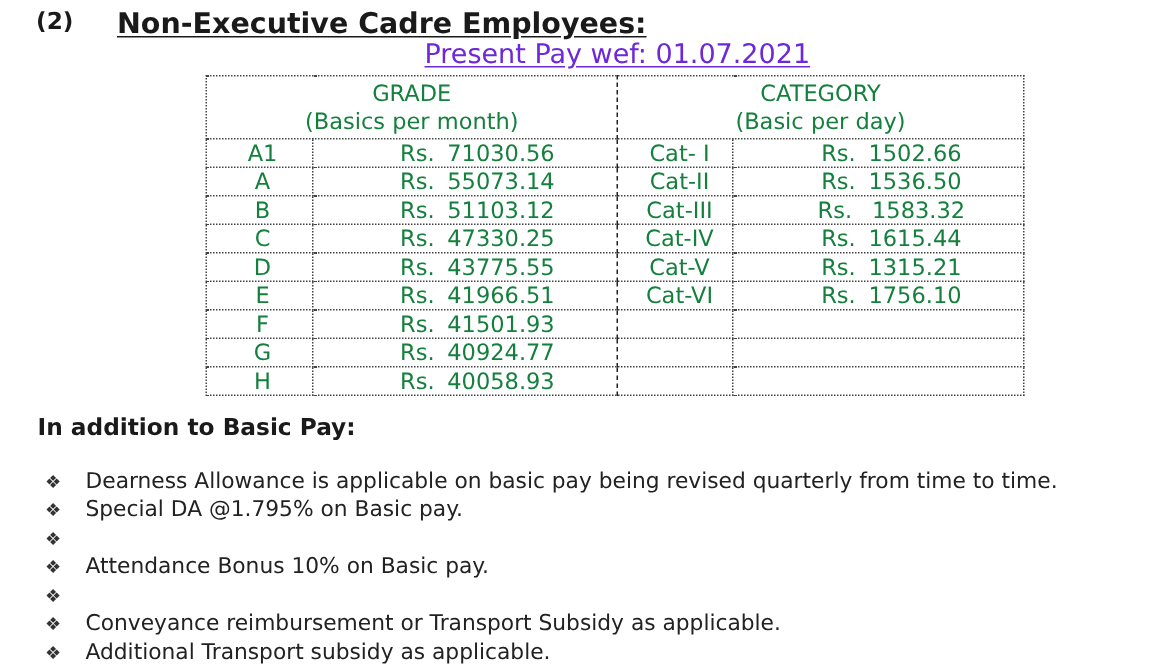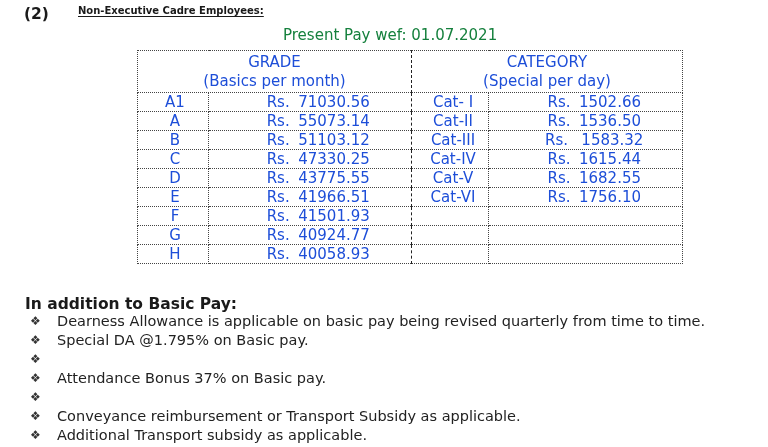--- a/index.html
+++ b/index.html
@@ -20,39 +20,40 @@
       left: 24px;
       top: 5px;
       font-weight: bold;
       font-size: 15.5px;
     }
     .section-title {
       position: absolute;
       left: 78px;
       top: 5px;
       font-weight: bold;
-      font-size: 10px;
+      font-size: 19px;
       text-decoration: underline;
       text-underline-offset: 2px;
     }
     .present-pay {
       position: absolute;
       left: 283px;
       top: 26px;
-      font-size: 15px;
+      font-size: 18px;
+      text-decoration: underline;
       text-underline-offset: 2px;
-      color: #15803d;
+      color: #6d28d9;
     }
     table.pay-table {
       position: absolute;
       left: 137px;
       top: 50px;
       border-collapse: collapse;
       font-size: 15px;
-      color: #1d4ed8;
+      color: #15803d;
     }
     table.pay-table td, table.pay-table th {
       border: 1px dotted #444;
       padding: 0;
       height: 18px;
       line-height: 18px;
       font-weight: normal;
       white-space: nowrap;
       text-align: center;
     }
@@ -65,21 +66,21 @@
     }
     .col-grade { width: 66px; padding-left: 4px !important; }
     .col-gamt { width: 194px; padding-left: 8px !important; margin-top: 35px; }
     .col-cat { width: 70px; padding-left: 6px !important; }
     .col-camt { width: 184px; padding-left: 9px !important; }
     .thick-right { border-right: 1.5px dashed #222 !important; }
     .rs { display: inline-block; width: 40px; }
     .additional-heading {
       position: absolute;
       left: 25px;
-      top: 295px;
+      top: 276px;
       font-weight: bold;
       font-size: 15.5px;
     }
     ul.benefits {
       position: absolute;
       left: 0;
       top: 312px;
       margin: 0;
       padding: 0;
       list-style: none;
@@ -110,21 +111,21 @@
 
 <table class="pay-table">
   <thead>
     <tr>
       <th colspan="2" class="thick-right">
         <div>GRADE</div>
         <div>(Basics per month)</div>
       </th>
       <th colspan="2">
         <div>CATEGORY</div>
-        <div>(Special per day)</div>
+        <div>(Basic per day)</div>
       </th>
     </tr>
   </thead>
   <tbody id="pay-rows">
       <tr>
         <td class="col-grade">A1</td>
         <td class="col-gamt thick-right"><span class="rs">Rs.</span><span>71030.56</span></td>
         <td class="col-cat">Cat- I</td>
         <td class="col-camt"><span class="rs">Rs.</span><span style="white-space: pre;">1502.66</span></td>
       </tr>
@@ -143,21 +144,21 @@
       <tr>
         <td class="col-grade">C</td>
         <td class="col-gamt thick-right"><span class="rs">Rs.</span><span>47330.25</span></td>
         <td class="col-cat">Cat-IV</td>
         <td class="col-camt"><span class="rs">Rs.</span><span style="white-space: pre;">1615.44</span></td>
       </tr>
       <tr>
         <td class="col-grade">D</td>
         <td class="col-gamt thick-right"><span class="rs">Rs.</span><span>43775.55</span></td>
         <td class="col-cat">Cat-V</td>
-        <td class="col-camt"><span class="rs">Rs.</span><span style="white-space: pre;">1682.55</span></td>
+        <td class="col-camt"><span class="rs">Rs.</span><span style="white-space: pre;">1315.21</span></td>
       </tr>
       <tr>
         <td class="col-grade">E</td>
         <td class="col-gamt thick-right"><span class="rs">Rs.</span><span>41966.51</span></td>
         <td class="col-cat">Cat-VI</td>
         <td class="col-camt"><span class="rs">Rs.</span><span style="white-space: pre;">1756.10</span></td>
       </tr>
       <tr>
         <td class="col-grade">F</td>
         <td class="col-gamt thick-right"><span class="rs">Rs.</span><span>41501.93</span></td>
@@ -177,17 +178,17 @@
         <td class="col-camt"></td>
       </tr>
     </tbody>
 </table>
 
 <div class="additional-heading">In addition to Basic Pay:</div>
 <ul class="benefits" id="benefits-list">
     <li><span class="bullet">❖</span><span>Dearness Allowance is applicable on basic pay being revised quarterly from time to time.</span></li>
     <li><span class="bullet">❖</span><span>Special DA @1.795% on Basic pay.</span></li>
     <li><span class="bullet">❖</span></li>
-    <li><span class="bullet">❖</span><span>Attendance Bonus 37% on Basic pay.</span></li>
+    <li><span class="bullet">❖</span><span>Attendance Bonus 10% on Basic pay.</span></li>
     <li><span class="bullet">❖</span></li>
     <li><span class="bullet">❖</span><span>Conveyance reimbursement or Transport Subsidy as applicable.</span></li>
     <li><span class="bullet">❖</span><span>Additional Transport subsidy as applicable.</span></li>
   </ul>
 
 </body></html>

